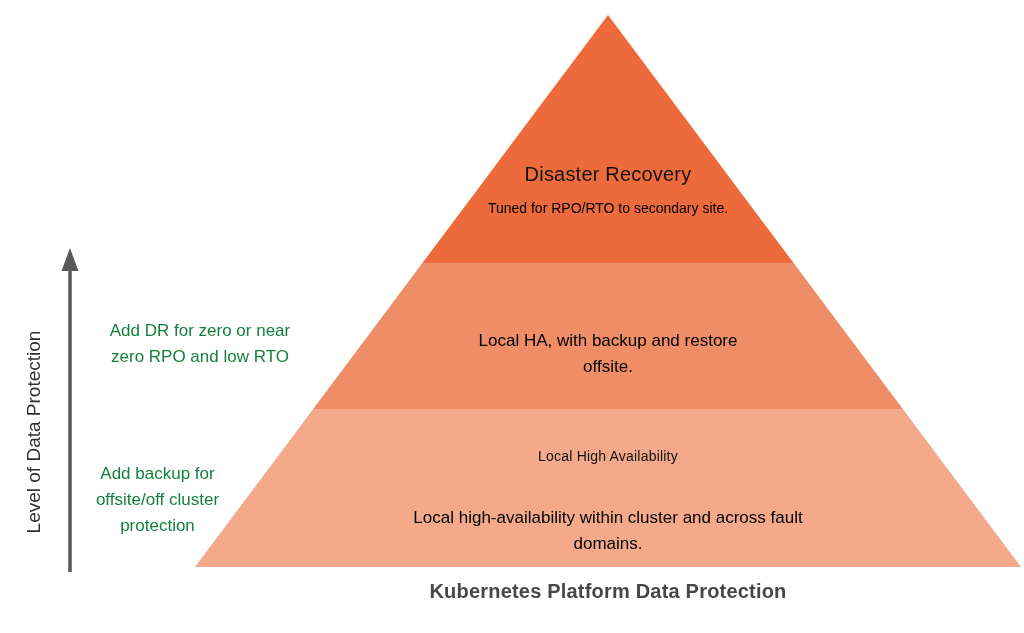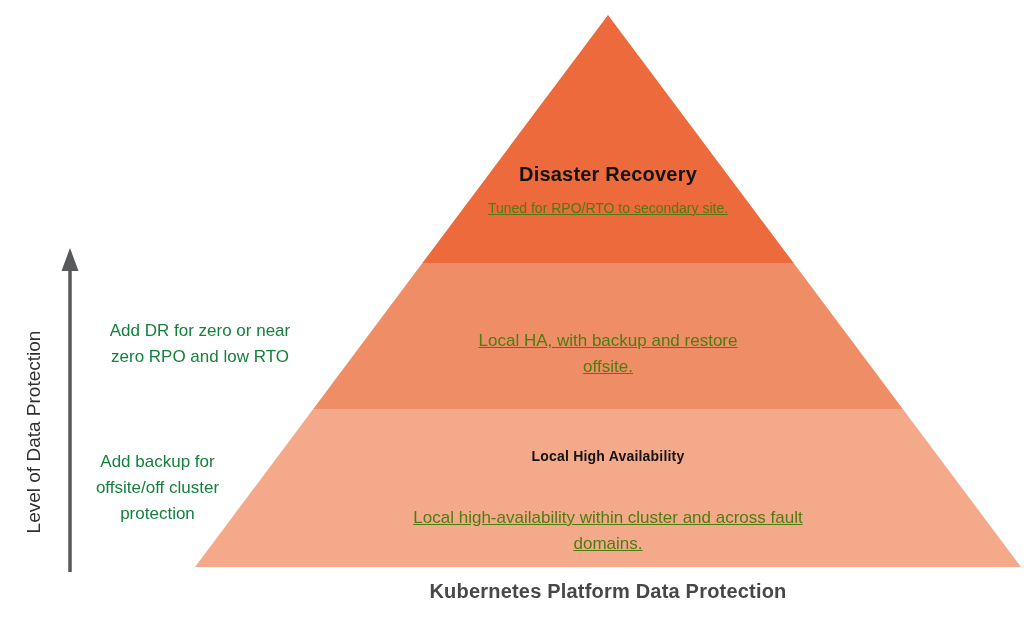--- a/index.html
+++ b/index.html
@@ -19,41 +19,40 @@
     position: absolute;
     left: 0;
     top: 0;
   }
   .txt {
     position: absolute;
     text-align: center;
     white-space: pre-line;
   }
   .tier-heading {
-    font-weight: bold;
+    font-weight: normal;
     color: #131313;
     letter-spacing: 0.2px;
   }
   .tier-sub {
-    color: #4d7c0f;
-    text-decoration: underline;
+    color: #000000;
   }
   .h1-t { left: 408px; top: 162px; width: 400px; font-size: 20px; line-height: 24px; }
   .s1-t { left: 428px; top: 199px; width: 360px; font-size: 14px; line-height: 18px; }
   .h2-t { left: 408px; top: 292px; width: 400px; font-size: 21px; line-height: 25px; }
   .s2-t { left: 458px; top: 328px; width: 300px; font-size: 17px; line-height: 26px; }
   .h3-t { left: 408px; top: 444px; width: 400px; font-size: 14px; line-height: 25px; }
   .s3-t { left: 398px; top: 505px; width: 420px; font-size: 17px; line-height: 26px; }
   .annot {
     color: #15803d;
     font-size: 17px;
     line-height: 26px;
   }
   .annot-1 { left: 75px;  top: 318px; width: 250px; }
-  .annot-2 { left: 45px;  top: 449px; width: 225px; }
+  .annot-2 { left: 45px;  top: 461px; width: 225px; }
   .axis-label {
     left: -116px;
     top: 420px;
     width: 300px;
     height: 24px;
     font-size: 19px;
     line-height: 24px;
     color: #2f2f2f;
     transform: rotate(-90deg);
   }

